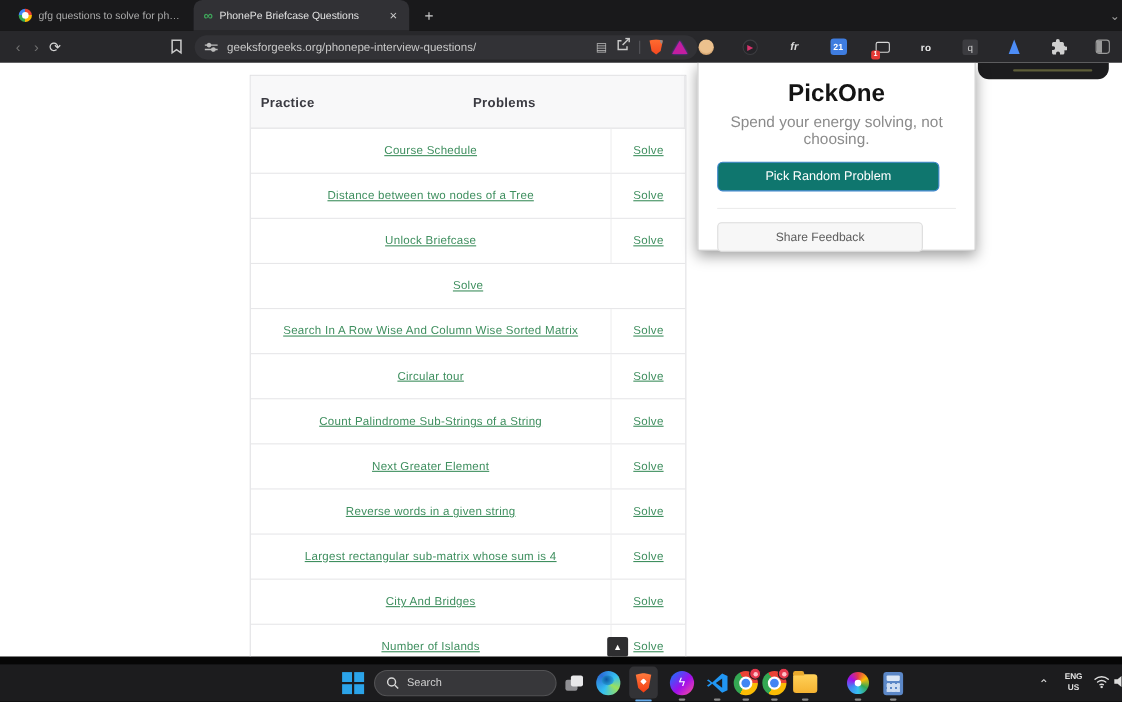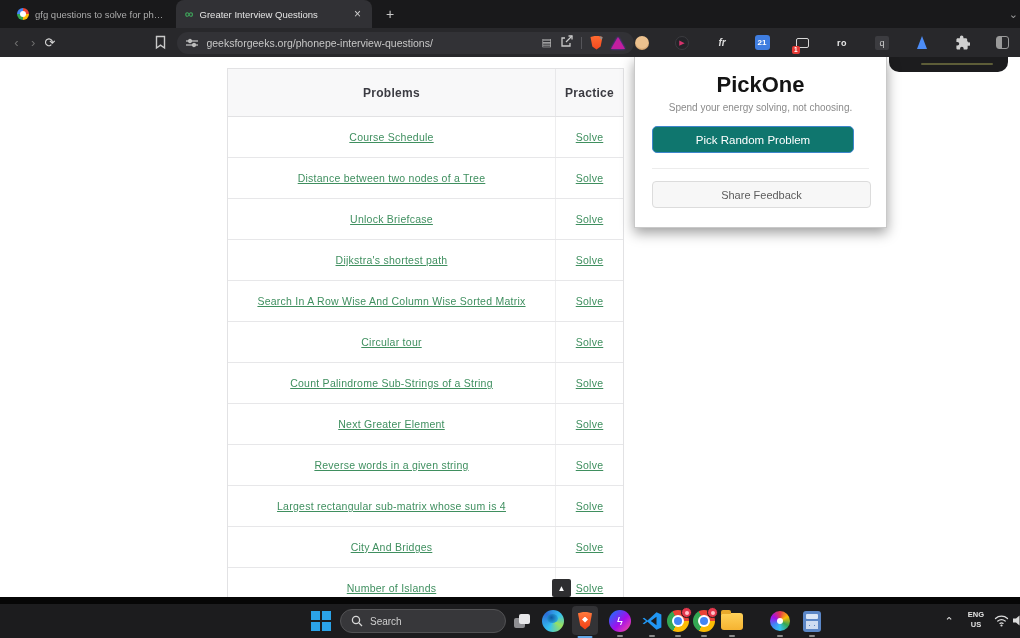--- a/index.html
+++ b/index.html
@@ -58,24 +58,24 @@
   .th-practice { flex:1; }
   .trow { display:flex; height:41px; border-bottom:1px solid #e7e7e9; }
   .td-problem { width:328px; border-right:1px solid #eeeeef; display:flex; align-items:center; justify-content:center; }
   .td-solve { flex:1; display:flex; align-items:center; justify-content:center; }
   .glink { color:#3f8f5f; font-size:10.5px; letter-spacing:.25px; text-decoration:underline; cursor:pointer; }
   .scrolltop { position:absolute; left:552px; top:522px; width:19px; height:18px; background:#2e2e30; border:none; border-radius:2px; color:#fff; font-size:8px; display:flex; align-items:center; justify-content:center; cursor:pointer; z-index:5; }
 
   
   .popup { position:absolute; left:634px; top:0; width:253px; height:171px; background:#fff; border:1px solid #c9c9c9; border-top:none; box-shadow:0 5px 12px rgba(0,0,0,.38); z-index:6; }
   .popup-title { text-align:center; margin-top:15px; font-size:22px; font-weight:bold; color:#141414; }
-  .popup-sub { text-align:center; margin-top:4px; font-size:10px; color:#8b8b8b; }
+  .popup-sub { text-align:center; margin-top:4px; font-size:14px; color:#8b8b8b; }
   .popup-primary { display:block; margin:13px 17px 0; width:202px; height:27px; background:#0f766e; border:1px solid #3e86cc; border-radius:5px; color:#fff; font-size:11.5px; cursor:pointer; }
   .popup-divider { margin:15px 17px 0; height:1px; background:#ececec; }
-  .popup-secondary { display:block; margin:12px 17px 0; width:219px; height:27px; background:#f7f7f7; border:1px solid #dcdcdc; border-radius:4px; color:#5c5c5c; font-size:11px; cursor:pointer; }
+  .popup-secondary { display:block; margin:12px 17px 0; width:187px; height:27px; background:#f7f7f7; border:1px solid #dcdcdc; border-radius:4px; color:#5c5c5c; font-size:11px; cursor:pointer; }
 
   
   .tooltip-frag { position:absolute; left:889px; top:0; width:119px; height:15px; background:#1c1c1e; border-radius:0 0 10px 10px; z-index:4; }
   .tooltip-frag::after { content:""; position:absolute; left:32px; top:6px; width:72px; height:2px; background:#5d5d38; border-radius:1px; }
 
   
   .win-gap { position:absolute; top:597px; left:0; width:1020px; height:7px; background:#060606; }
   .taskbar { position:absolute; top:604px; left:0; width:1020px; height:34px; background:#1c1c1e;padding-left:12px; }
   .tb-item { position:absolute; top:4px; width:26px; height:26px; display:flex; align-items:center; justify-content:center; cursor:pointer; }
   .indicator { position:absolute; left:50%; transform:translateX(-50%); bottom:-3px; width:6px; height:2px; border-radius:1px; background:#8a8a8a; }
@@ -117,21 +117,21 @@
 
 <div class="screen">
 
   <div class="tabbar">
     <div class="tab inactive">
       <span class="favicon-google"></span>
       <span class="tab-title">gfg questions to solve for phonep</span>
     </div>
     <div class="tab active">
       <span class="favicon-gfg">∞</span>
-      <span class="tab-title">Greater Interview Questions</span>
+      <span class="tab-title">PhonePe Briefcase Questions</span>
       <span class="tab-close">×</span>
     </div>
     <span class="newtab">+</span>
     <span class="tab-chevron">⌄</span>
   </div>
 
   <div class="toolbar">
     <span class="nav-glyph dim">‹</span>
     <span class="nav-glyph dim">›</span>
     <span class="nav-glyph lit">⟳</span>
@@ -199,22 +199,22 @@
       </span>
       <span class="ext">
           <span class="ext-square"></span>
         </span>
     </div>
   </div>
 
   <div class="content">
     <div class="gfg-table">
       <div class="thead">
+        <span class="th th-practice">Practice</span>
         <span class="th th-problems">Problems</span>
-        <span class="th th-practice">Practice</span>
       </div>
       <div>
   <div class="trow">
     <span class="td-problem">
               <span class="glink">Course Schedule</span>
             </span>
     <span class="td-solve">
               <span class="glink">Solve</span>
             </span>
   </div>
@@ -231,23 +231,20 @@
   <div class="trow">
     <span class="td-problem">
               <span class="glink">Unlock Briefcase</span>
             </span>
     <span class="td-solve">
               <span class="glink">Solve</span>
             </span>
   </div>
 
   <div class="trow">
-    <span class="td-problem">
-              <span class="glink">Dijkstra's shortest path</span>
-            </span>
     <span class="td-solve">
               <span class="glink">Solve</span>
             </span>
   </div>
 
   <div class="trow">
     <span class="td-problem">
               <span class="glink">Search In A Row Wise And Column Wise Sorted Matrix</span>
             </span>
     <span class="td-solve">

